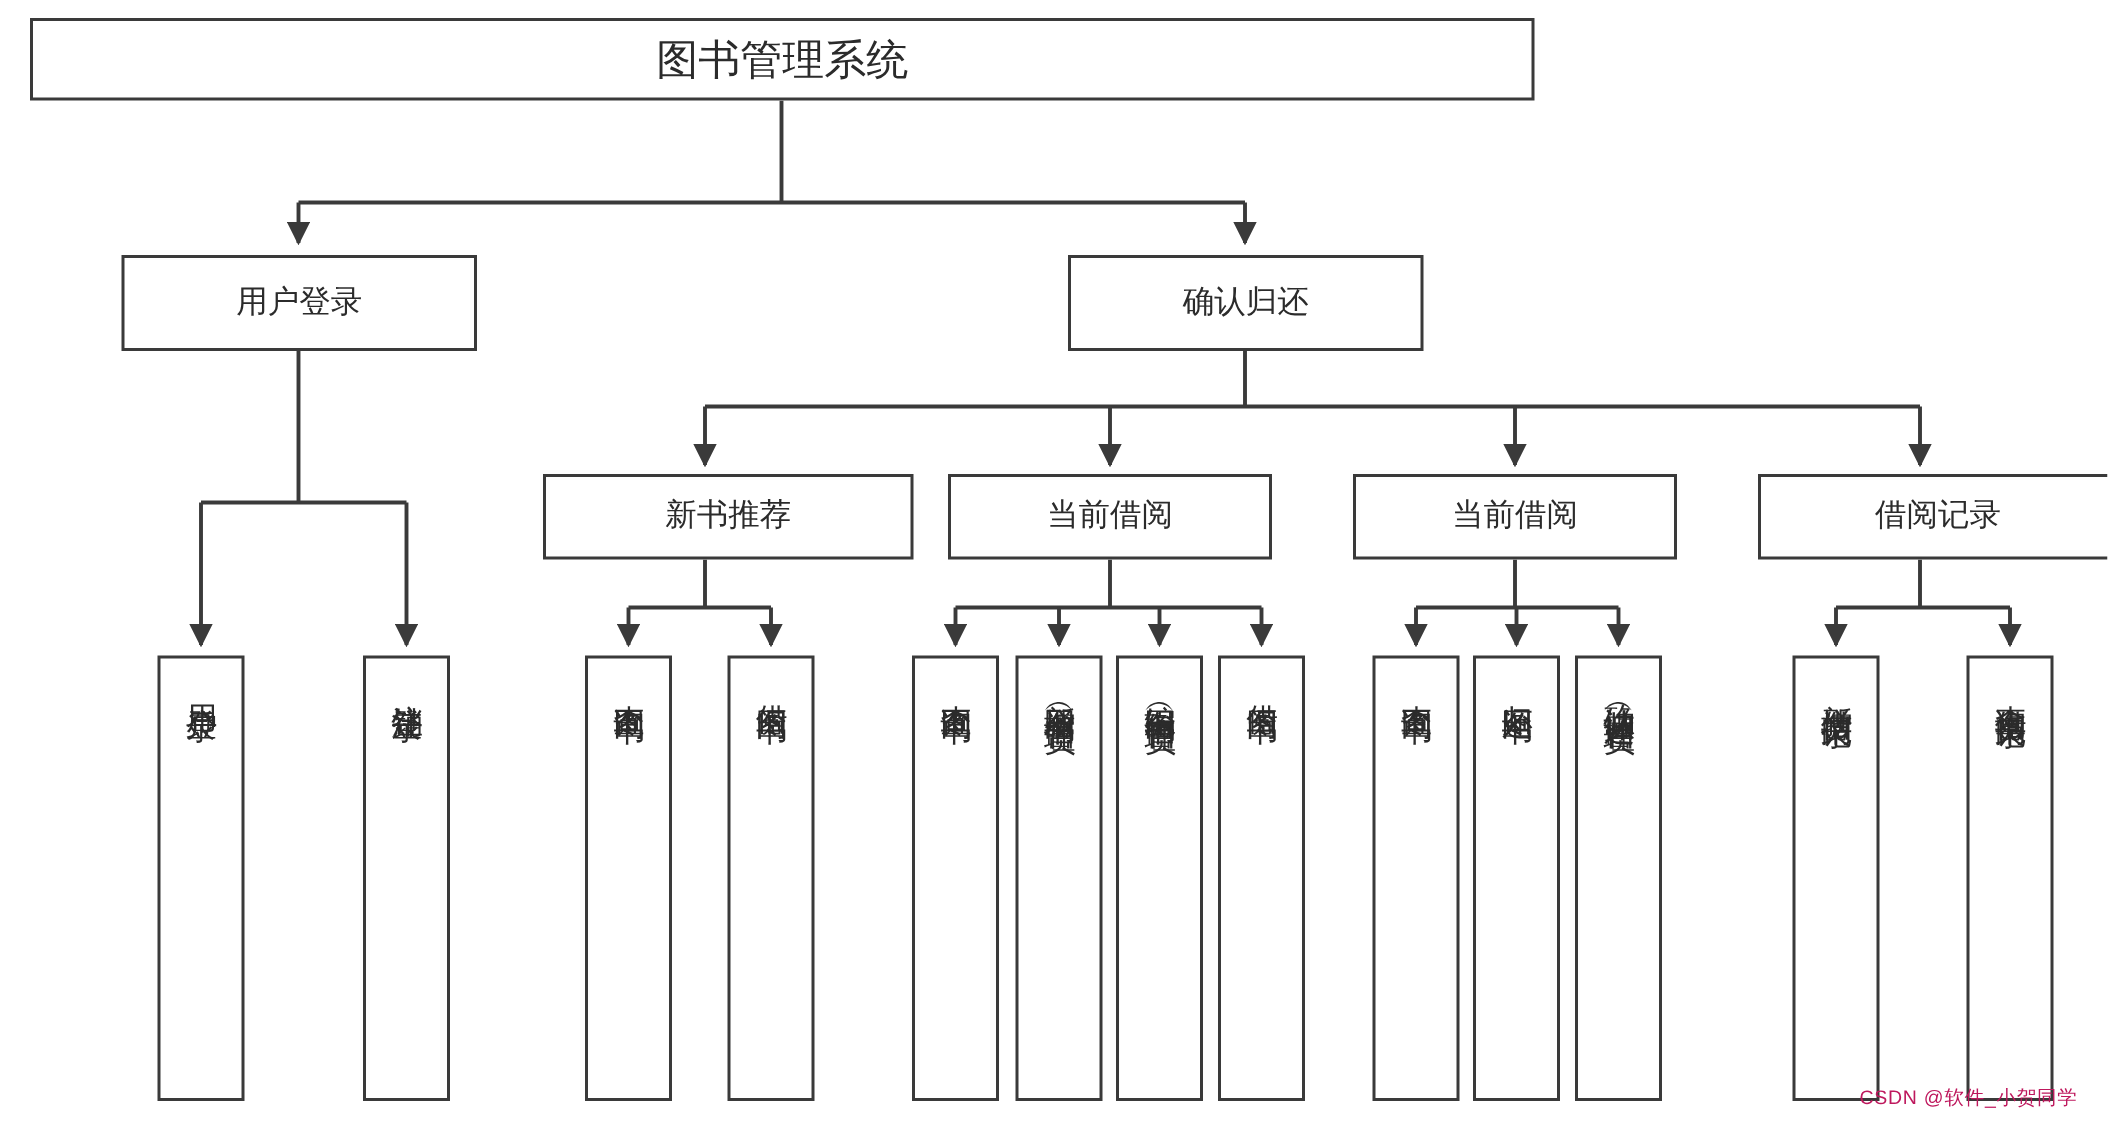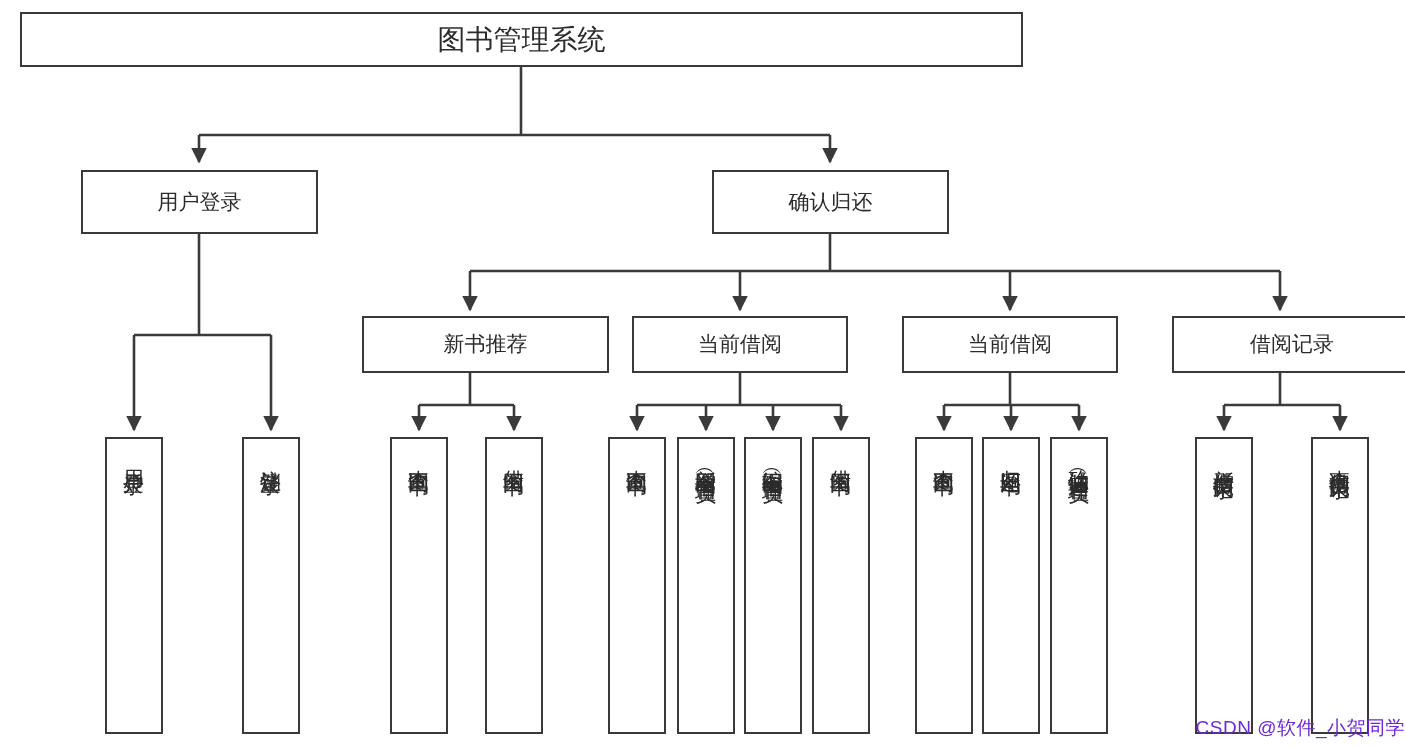--- a/index.html
+++ b/index.html
@@ -53,24 +53,24 @@
   }
   .node.vert .label {
     writing-mode: vertical-rl;
     text-orientation: upright;
     font-size: 21px;
     letter-spacing: 2px;
     line-height: 1;
   }
   #watermark {
     position: absolute;
-    right: 0;
+    right: 20px;
     bottom: 6px;
-    font-size: 19px;
-    color: #6d28d9;
+    font-size: 13px;
+    color: #be185d;
     letter-spacing: 0.5px;
     white-space: nowrap;
   }
 </style>
 </head>
 <body>
 
 <div id="canvas">
 
   <svg class="edges" viewBox="0 0 1405 747">

